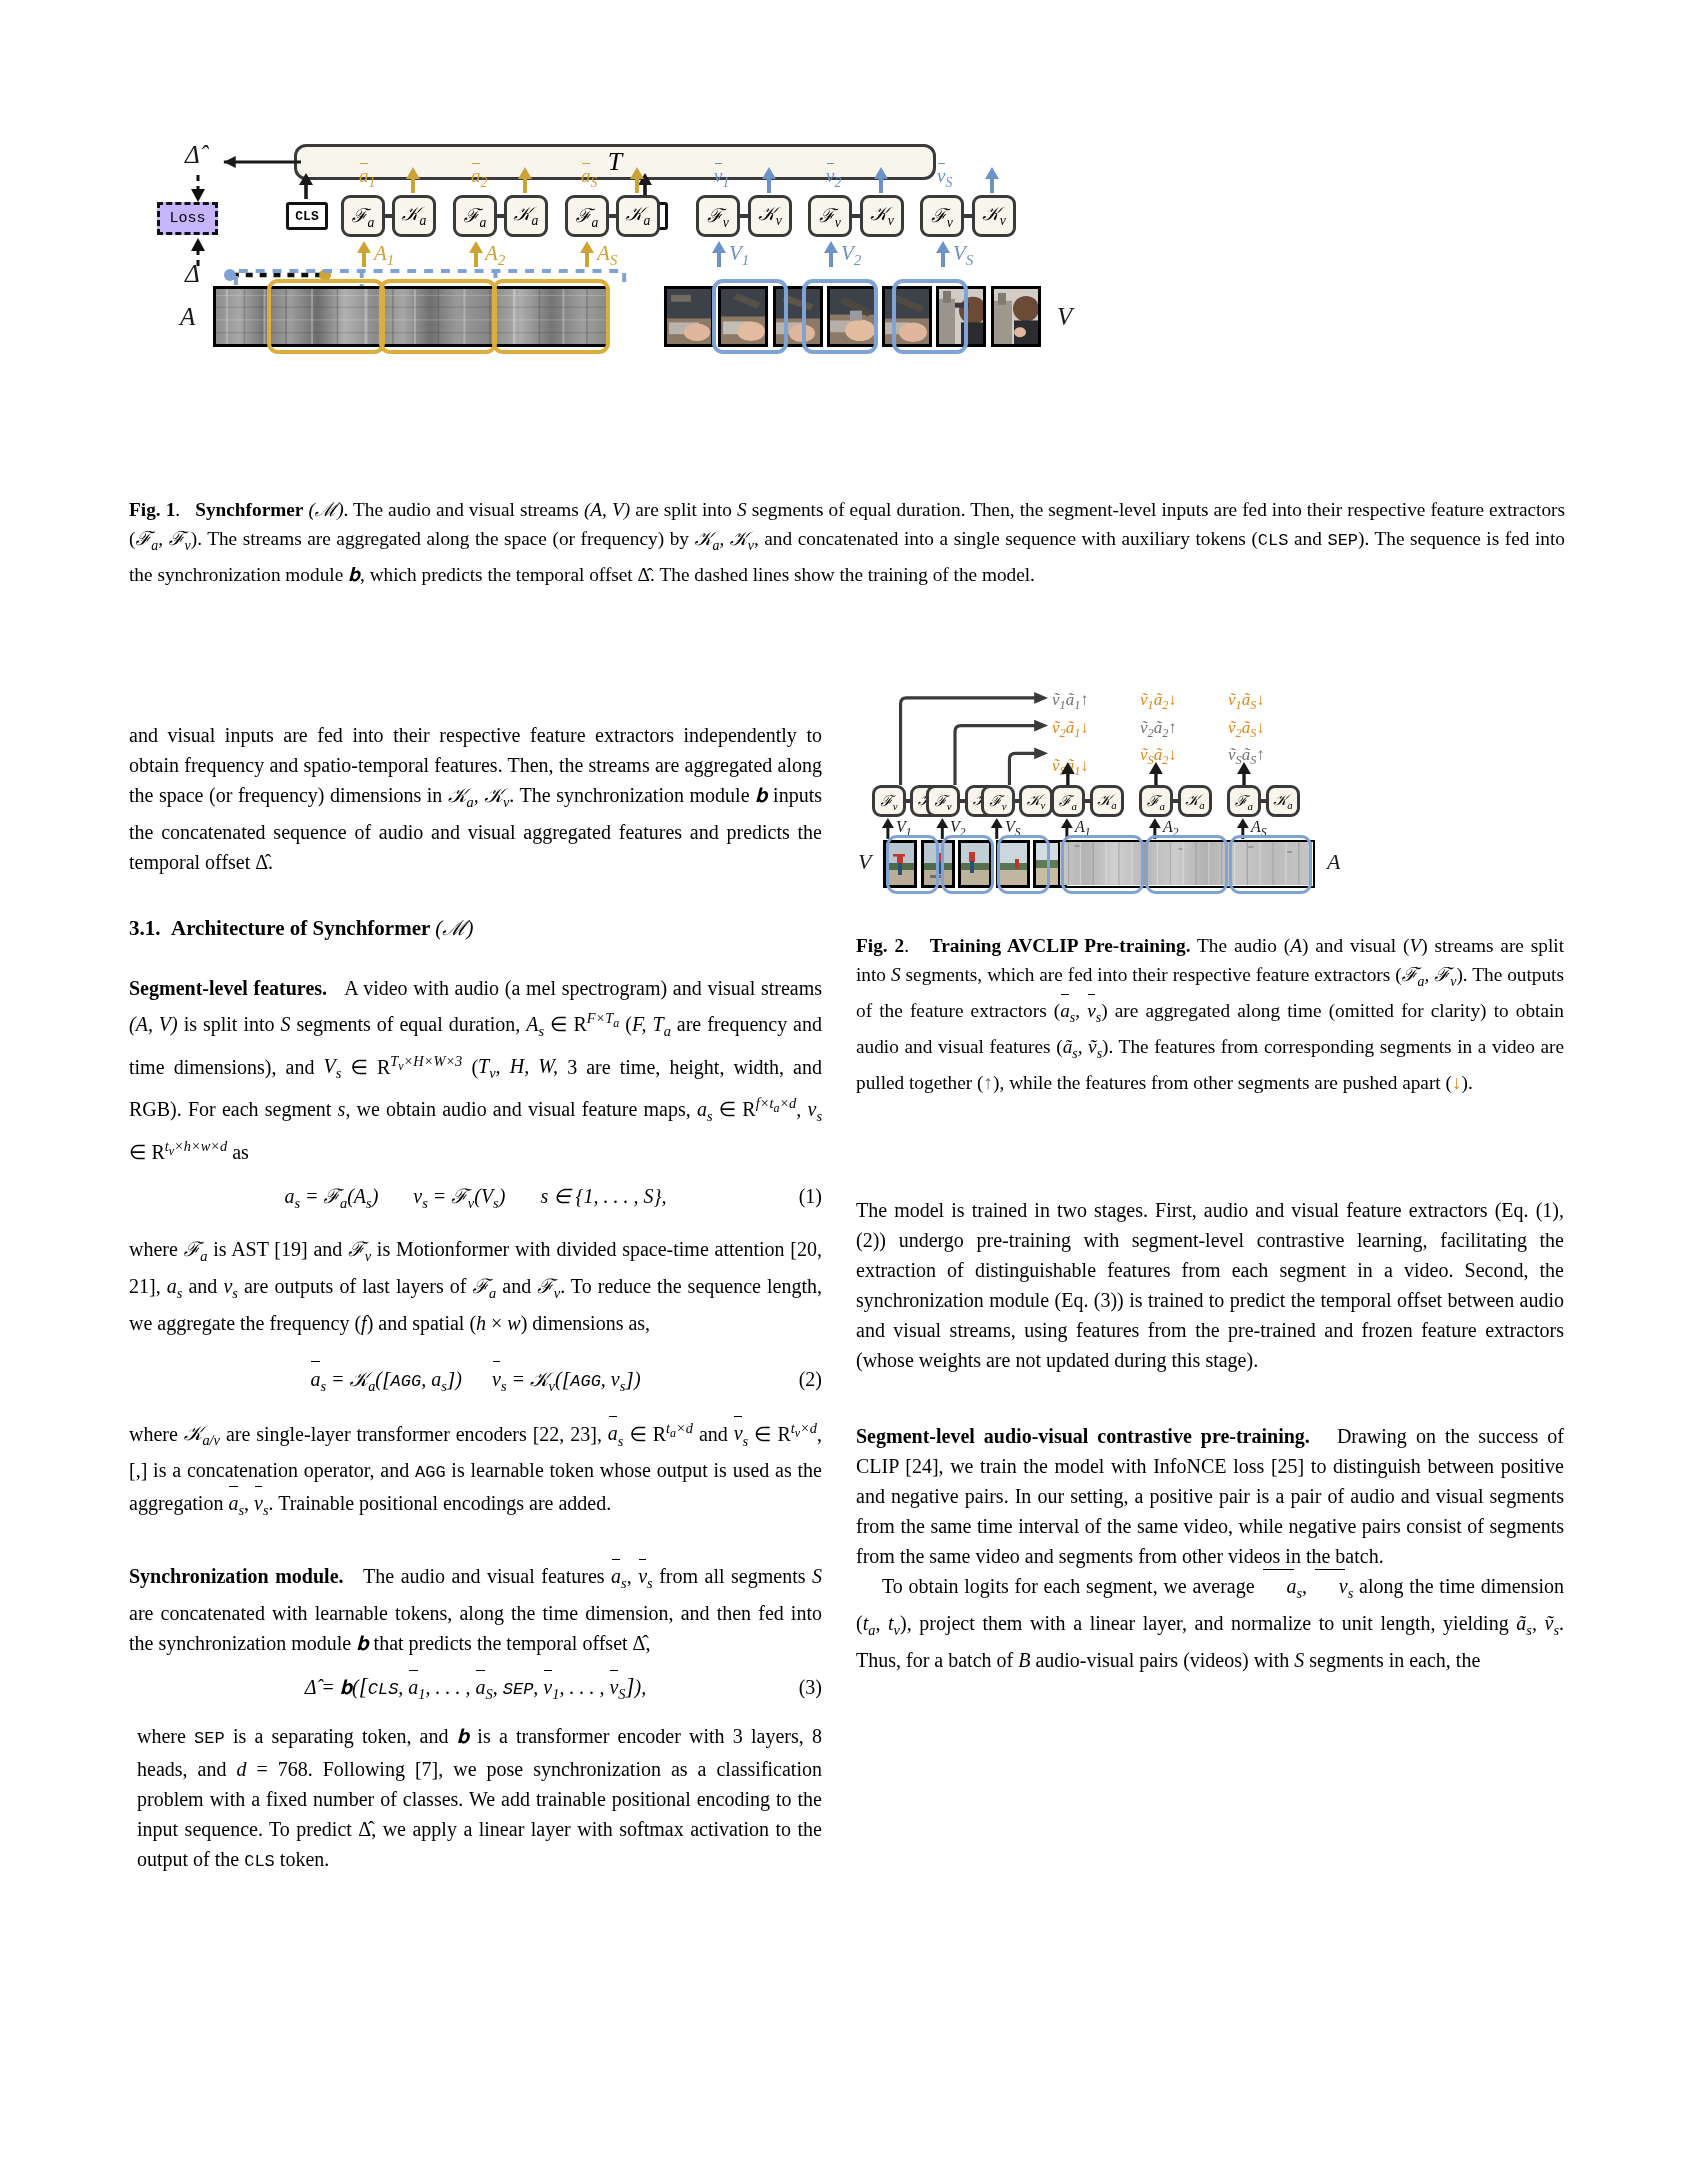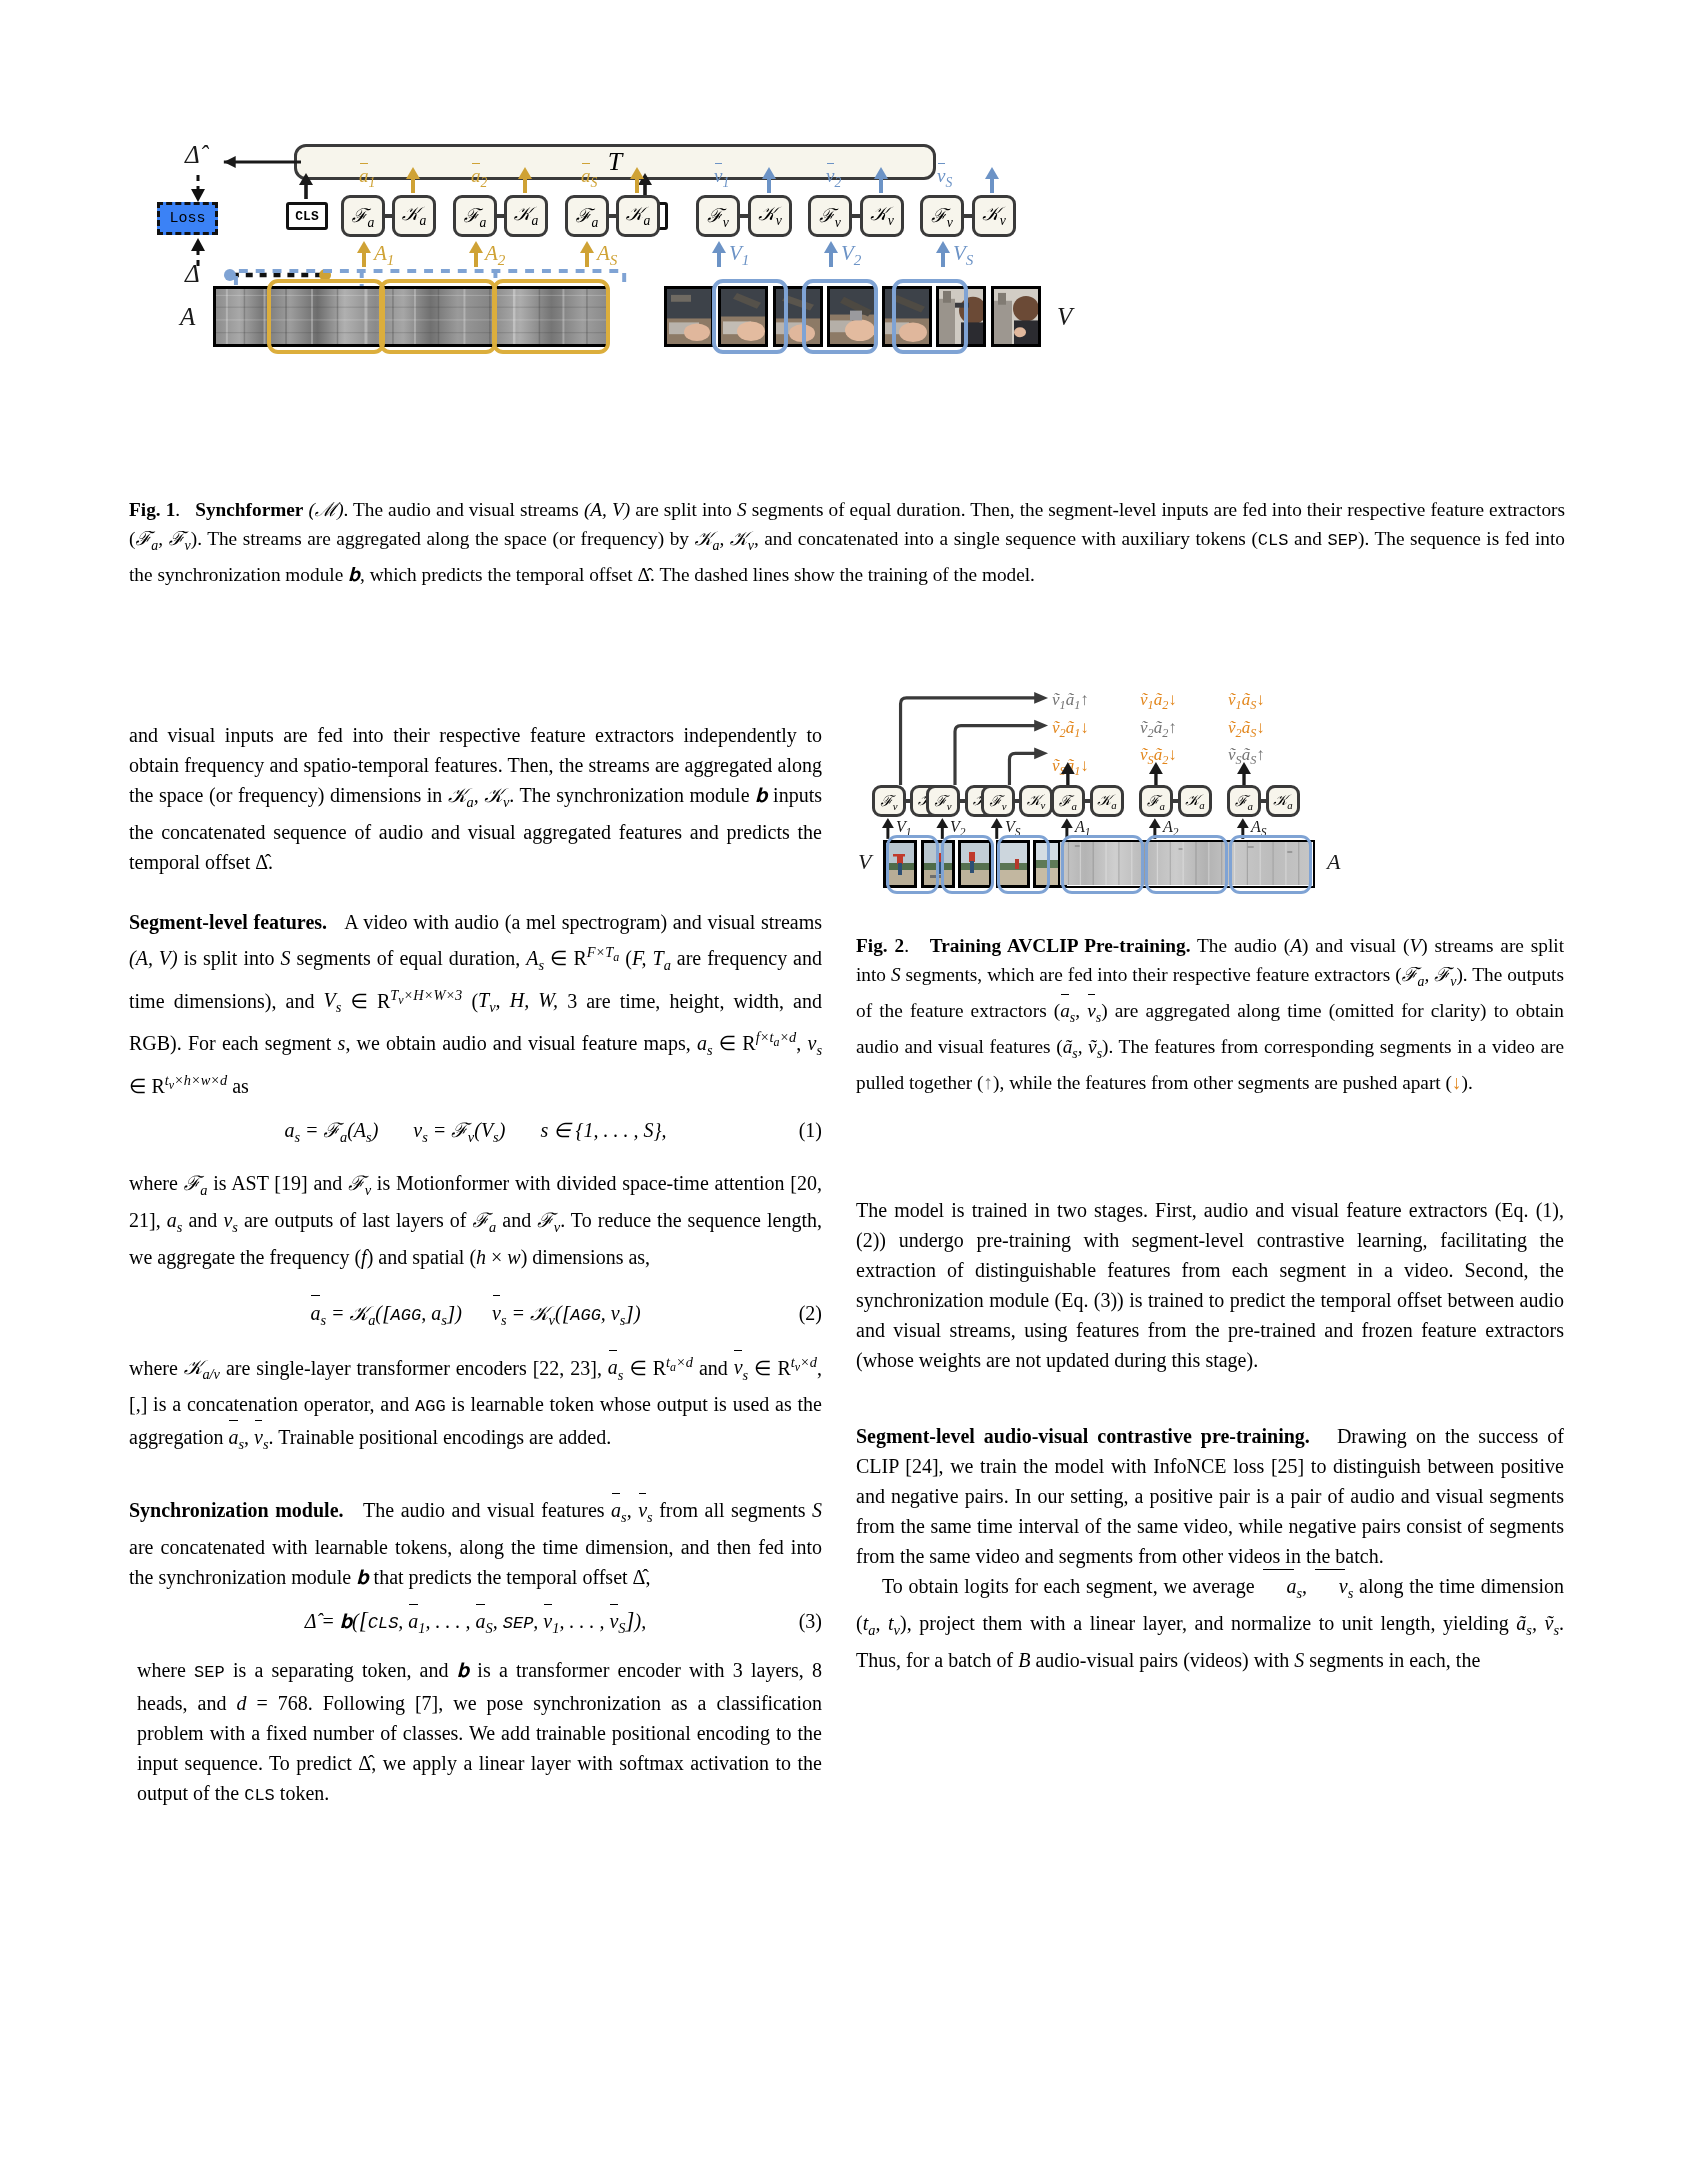--- a/index.html
+++ b/index.html
@@ -45,21 +45,21 @@
     font-family:"Liberation Mono", monospace;
     font-size:13px; font-weight:700; letter-spacing:0px;
   }
   .lossbox {
     position:absolute;
     border:3px dashed #111;
     box-sizing:border-box;
     display:flex; align-items:center; justify-content:center;
     font-family:"Liberation Mono", monospace;
     font-size:15px;
-    background:#3b82f6;
+    background:#c4b5fd;
   }
   .lbl { position:absolute; white-space:nowrap; font-family:"Liberation Serif", serif; font-style:italic; }
   .gold { color:#cfa235; }
   .blue { color:#6c93c6; }
   .green { color:#737373; }
   .orange { color:#e2861c; }
   .dark { color:#1a1a1a; }
 
   .spec, .frame { position:absolute; box-sizing:border-box; }
   .spec { border:3px solid #000; overflow:hidden; }
@@ -401,20 +401,23 @@
   <div class="caption" style="left:129px; top:495px; width:1436px;">
     <b>Fig. 1</b><span>.&nbsp;&nbsp;&nbsp;</span><b>Synchformer</b>
     <span class="cal">(ℳ)</span>. The audio and visual streams <span class="it">(A, V)</span> are split into <span class="it">S</span> segments of equal duration. Then, the segment-level inputs are fed into their respective feature extractors (<span class="it">ℱ<sub class="s">a</sub>, ℱ<sub class="s">v</sub></span>). The streams are aggregated along the space (or frequency) by <span class="it">𝒦<sub class="s">a</sub>, 𝒦<sub class="s">v</sub></span>, and concatenated into a single sequence with auxiliary tokens (<span class="mono">CLS</span> and <span class="mono">SEP</span>). The sequence is fed into the synchronization module <span class="cal">𝐛</span>, which predicts the temporal offset Δ̂. The dashed lines show the training of the model.
   </div>
 
   <div class="col" style="left:129px; top:720px;">
     <p class="para">
       and visual inputs are fed into their respective feature extractors independently to obtain frequency and spatio-temporal features. Then, the streams are aggregated along the space (or frequency) dimensions in <span class="it">𝒦<sub class="s">a</sub>, 𝒦<sub class="s">v</sub></span>. The synchronization module <span class="cal">𝐛</span> inputs the concatenated sequence of audio and visual aggregated features and predicts the temporal offset Δ̂.
     </p>
 
+    <p class="secthead" style="margin-top:36px;">
+      3.1.&nbsp;&nbsp;Architecture of Synchformer <span class="cal" style="font-weight:normal;">(ℳ)</span>
+    </p>
 
     <p class="para" style="margin-top:30px;">
       <b>Segment-level features.</b>&nbsp;&nbsp;&nbsp;A video with audio (a mel spectrogram) and visual streams <span class="it">(A, V)</span> is split into <span class="it">S</span> segments of equal duration, <span class="it">A<sub class="s">s</sub></span> ∈ R<sup class="s">F×T<sub>a</sub></sup> (<span class="it">F, T<sub class="s">a</sub></span> are frequency and time dimensions), and <span class="it">V<sub class="s">s</sub></span> ∈ R<sup class="s">T<sub>v</sub>×H×W×3</sup> (<span class="it">T<sub class="s">v</sub>, H, W,</span> 3 are time, height, width, and RGB). For each segment <span class="it">s</span>, we obtain audio and visual feature maps, <span class="it">a<sub class="s">s</sub></span> ∈ R<sup class="s">f×t<sub>a</sub>×d</sup>, <span class="it">v<sub class="s">s</sub></span> ∈ R<sup class="s">t<sub>v</sub>×h×w×d</sup> as
     </p>
 
     <div class="eq" style="margin-top:14px; margin-bottom:16px;">
       <span class="it">a<sub class="s">s</sub></span> = <span class="it">ℱ<sub class="s">a</sub></span>(<span class="it">A<sub class="s">s</sub></span>) &nbsp;&nbsp;&nbsp;&nbsp;&nbsp; <span class="it">v<sub class="s">s</sub></span> = <span class="it">ℱ<sub class="s">v</sub></span>(<span class="it">V<sub class="s">s</sub></span>) &nbsp;&nbsp;&nbsp;&nbsp;&nbsp; <span class="it">s</span> ∈ {1, . . . , <span class="it">S</span>},
       <span class="eqnum">(1)</span>
     </div>
 

